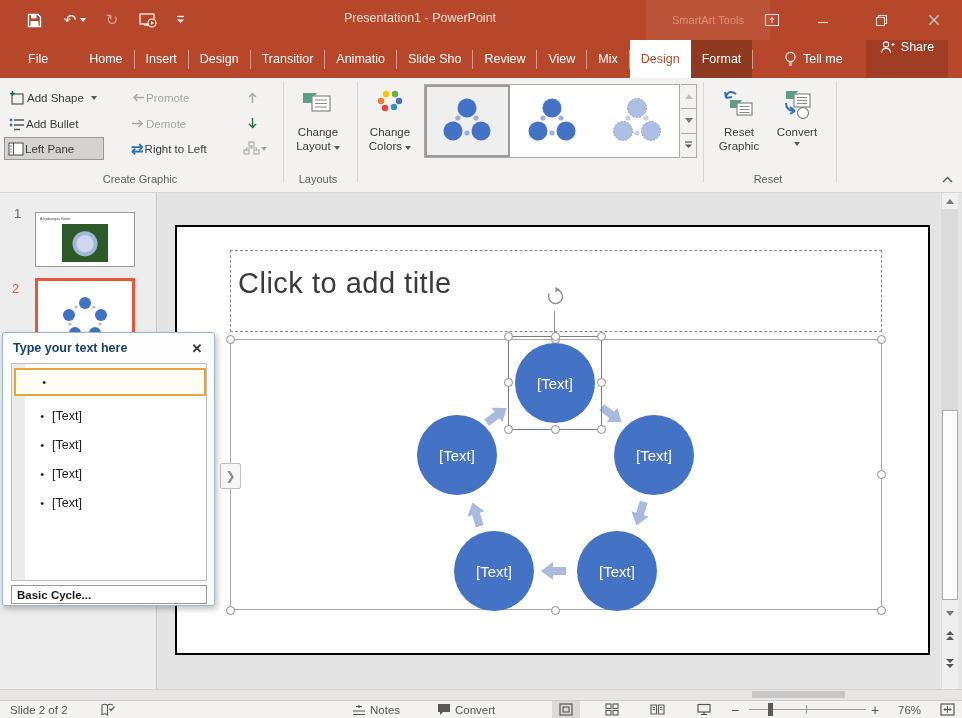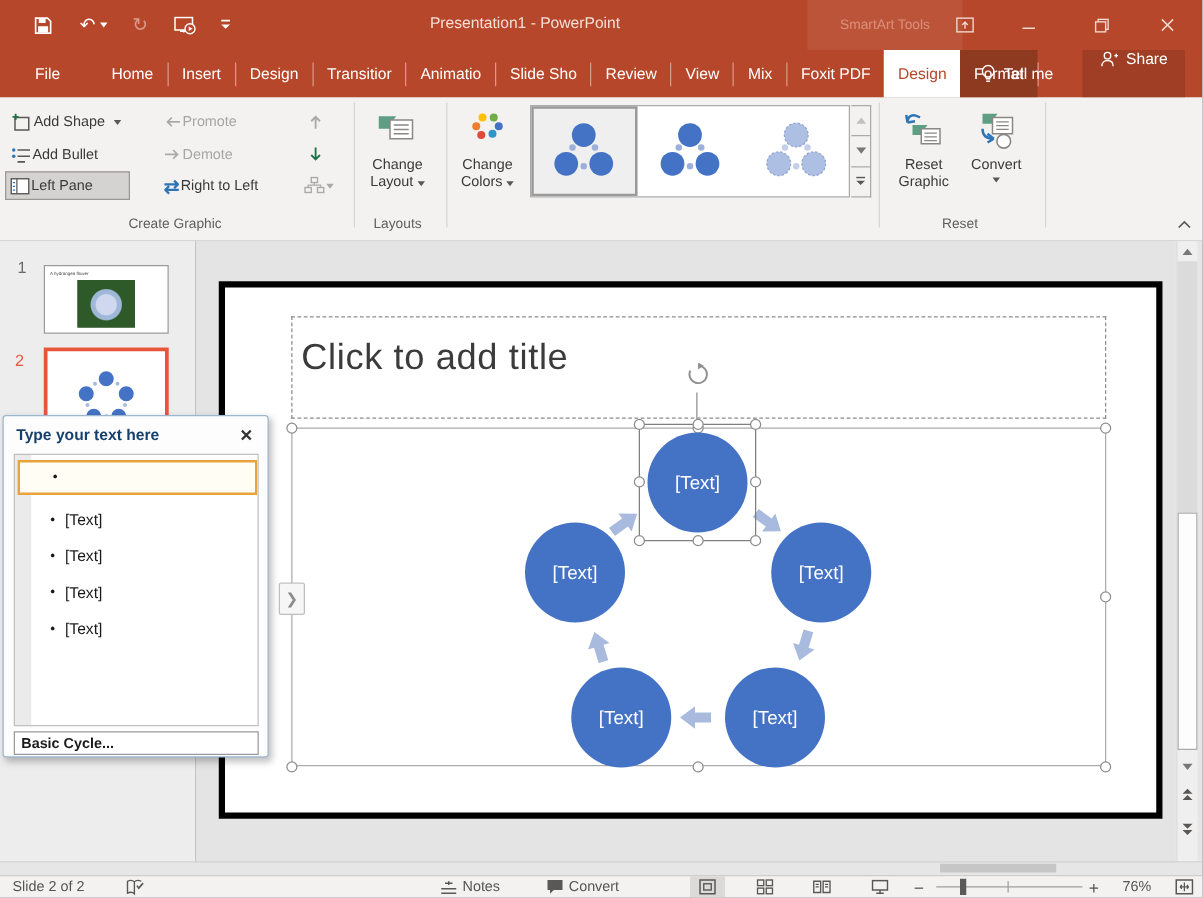--- a/index.html
+++ b/index.html
@@ -46,21 +46,21 @@
   
   .thumb-panel { position:absolute; left:0; top:193px; width:157px; height:497px; background:#EDEDED; border-right:1px solid #C6C6C6; }
   .thumb-num { position:absolute; font-size:13px; color:#6A6A6A; }
   .thumb1 { position:absolute; left:35px; top:212px; width:100px; height:55px; background:#fff; border:1px solid #9A9A9A; overflow:hidden; }
   .thumb1-title { position:absolute; left:4px; top:3px; font-size:4px; color:#444; transform:scale(.9); transform-origin:0 0; }
   .thumb1-img { position:absolute; left:26px; top:11px; width:46px; height:38px;
     background:radial-gradient(circle at 50% 52%, #cfd8ef 0 8px, #9fb8d8 9px 12px, #2e5a2a 13px), #27501f; }
   .thumb2 { position:absolute; left:35px; top:278px; width:100px; height:74px; background:#fff; border:3px solid #E8563A; }
 
   .canvas-area { position:absolute; left:158px; top:193px; width:782px; height:497px; background:#E4E4E4; }
-  .slide-page { position:absolute; left:17px; top:32px; width:755px; height:430px; background:#fff; border:5px solid #000000; }
+  .slide-page { position:absolute; left:17px; top:32px; width:755px; height:430px; background:#fff; border:2px solid #000000; }
   .title-ph { position:absolute; left:53px; top:23px; width:652px; height:82px; border:1px dashed #8C8C8C; }
   .title-ph-text { position:absolute; left:7px; top:16px; font-size:29px; font-weight:300; color:#3B3B3B; letter-spacing:0.5px; }
   .sa-frame { position:absolute; left:53px; top:112px; width:652px; height:271px; border:1px solid #ABABAB; }
   .handle { position:absolute; width:9px; height:9px; border-radius:50%; background:#fff; border:1px solid #8C8C8C; }
   .node { position:absolute; width:80px; height:80px; border-radius:50%; background:#4472C4; color:#fff; font-size:15px; display:flex; align-items:center; justify-content:center; }
   .sa-arrow { position:absolute; width:26px; height:20px; }
   .sel-box { position:absolute; left:331px; top:109px; width:94px; height:94px; border:1px solid #7F7F7F; }
   .rot-stem { position:absolute; left:377px; top:84px; width:1px; height:26px; background:#909090; }
   .pane-toggle { position:absolute; left:43px; top:236px; width:21px; height:26px; background:#F6F6F6; border:1px solid #C0C0C0; border-radius:2px; display:flex; align-items:center; justify-content:center; color:#8C8C8C; font-size:12px; }
 
@@ -172,21 +172,20 @@
       <div class="tab">Animatio</div>
       <div class="tab-sep"></div>
       <div class="tab">Slide Sho</div>
       <div class="tab-sep"></div>
       <div class="tab">Review</div>
       <div class="tab-sep"></div>
       <div class="tab">View</div>
       <div class="tab-sep"></div>
       <div class="tab">Mix</div>
       <div class="tab-sep"></div>
-      <div class="tab">Foxit PDF</div>
       <div class="tab tab-active">Design</div>
       <div class="tab tab-ctx-format">Format</div>
       <div class="tab-sep"></div>
     </div>
     <div class="tab-tellme">
       <svg width="13" height="16" viewBox="0 0 13 16">
           <circle cx="6.5" cy="6" r="4.6" fill="none" stroke="#fff" stroke-width="1.1"></circle>
           <path d="M4.7 12h3.6 M5 14h3" stroke="#fff" stroke-width="1.1"></path>
         </svg>
       <span>Tell me</span>

